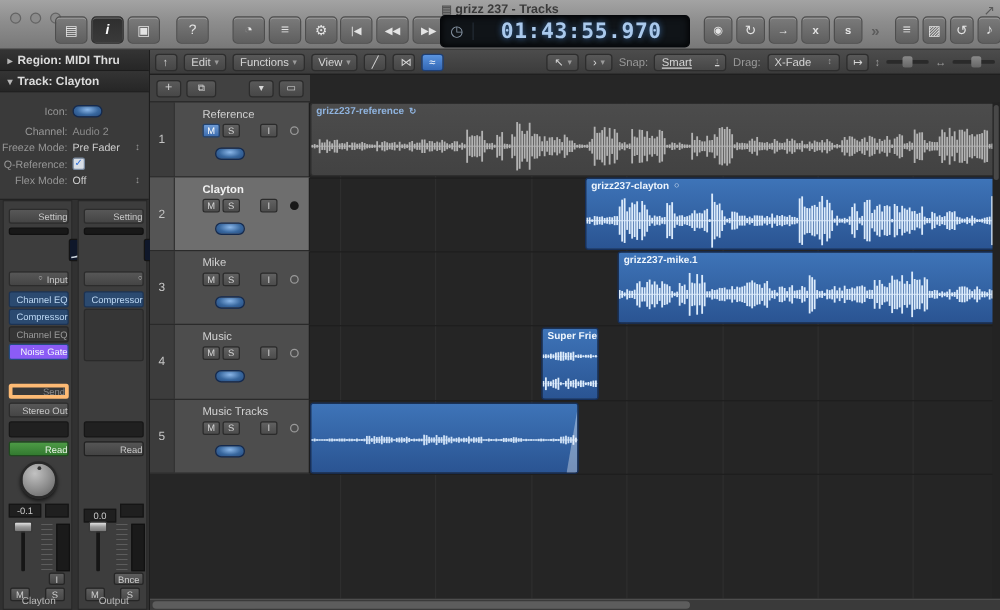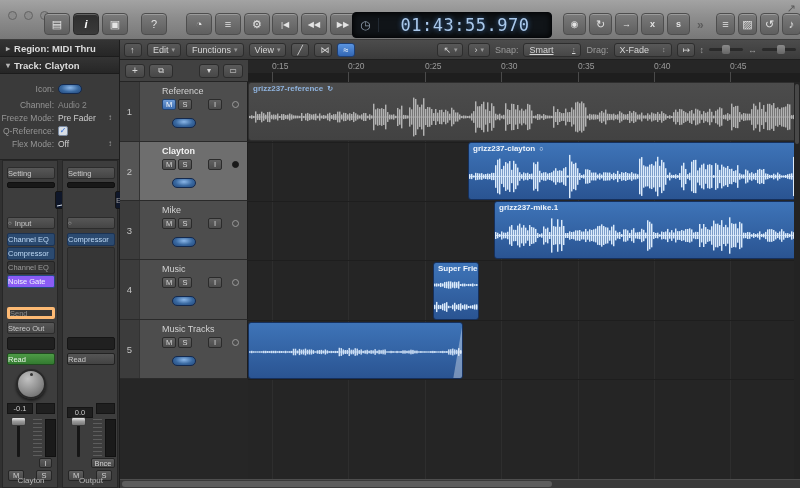--- a/index.html
+++ b/index.html
@@ -16,21 +16,21 @@
   .win-title .doc { font-size:9px; color:#555; }
   .tb-btn { height:22px; min-width:26px; padding:0 4px; border-radius:4px; border:1px solid #4e4e4e;
     background:linear-gradient(#7b7b7b,#5f5f5f); color:#e4e4e4; font-size:11px;
     display:flex; align-items:center; justify-content:center; box-shadow:inset 0 1px 0 rgba(255,255,255,.25); }
   .tb-btn.sel { background:linear-gradient(#2e2e2e,#3a3a3a); color:#fff; border-color:#2a2a2a; }
   .tb-group { display:flex; gap:3px; top:13px; }
   .rec { color:#c23b33; font-size:12px; }
   .lcd { left:352px; top:12px; width:200px; height:26px; background:#101418; border-radius:4px;
     border:1px solid #05070a; box-shadow:inset 0 0 6px #000; display:flex; align-items:center; }
   .lcd .clk { width:26px; text-align:center; color:#8a98a8; font-size:12px; border-right:1px solid #222a33; }
-  .lcd .time { flex:1; text-align:center; font-family:"DejaVu Sans Mono",monospace; font-weight:normal;
+  .lcd .time { flex:1; text-align:center; font-family:"DejaVu Sans Mono",monospace; font-weight:bold;
     font-size:17px; color:#aac9ec; text-shadow:0 0 5px #3d6ea8; letter-spacing:.5px; }
   .chev { color:#5c5c5c; font-size:12px; font-weight:bold; }
   .fullscreen-ic { right:4px; top:2px; color:#5a5a5a; font-size:11px; }
 
   
   .inspector { left:0; top:40px; width:120px; height:448px; background:#363636; border-right:1px solid #1d1d1d; }
   .insp-hrow { position:relative; height:17px; background:linear-gradient(#343434,#262626);
     border-bottom:1px solid #1c1c1c; color:#dcdcdc; font-size:9.5px; font-weight:bold;
     display:flex; align-items:center; padding-left:6px; gap:4px; }
   .insp-hrow .arr { font-size:8px; color:#b5b5b5; }
@@ -43,21 +43,21 @@
   .spk { width:24px; height:10px; border-radius:5px; border:1px solid #14294d;
     background:radial-gradient(ellipse at 50% 35%, #8ab6e8 0%, #39689f 55%, #24497c 100%); }
   .qcheck { width:10px; height:10px; background:#d8dee6; border:1px solid #7a8aa0; border-radius:2px;
     color:#2c6cd8; font-size:8px; display:flex; align-items:center; justify-content:center; }
 
   
   .strips { position:relative; height:328px; background:#313131; }
   .strip { position:absolute; top:0; width:56px; height:328px; background:#3d3d3d; border:1px solid #272727; }
   .strip.l { left:2px; } .strip.r { left:62px; }
   .s-el { position:absolute; left:4px; width:48px; border-radius:2px; font-size:7.5px;
-    display:flex; align-items:center; justify-content:flex-start; color:#c8c8c8; }
+    display:flex; align-items:center; justify-content:flex-end; color:#c8c8c8; }
   .s-btn { height:12px; background:linear-gradient(#575757,#454545); border:1px solid #2c2c2c; }
   .s-meter { height:6px; background:#181818; border:1px solid #101010; }
   .s-eq { height:18px; background:#0f172a; border:1px solid #141414;margin-left:48px; }
   .s-slot { height:13px; border:1px solid #252525; background:#353535; color:#9a9a9a; }
   .s-slot.blue { background:#2b4a70; color:#bdd8f4; border-color:#1c3look153; border-color:#1c3353; }
   .s-slot.active { background:#8b5cf6; color:#f2f7fd; border-color:#234a80; }
   .s-dim { color:#8b8b8b; background:#383838; border:3px solid #fdba74; height:12px; }
   .s-dark { height:13px; background:#202020; border:1px solid #161616; }
   .s-read { height:12px; border:1px solid #222; background:linear-gradient(#555,#434343); }
   .s-read.on { background:linear-gradient(#4d9b46,#337a30); color:#eaf5e8; border-color:#1f4a1e; }
@@ -138,20 +138,24 @@
 </style>
 </head>
 <body>
 
 <div class="app">
 
   <div class="titlebar abs">
     <div class="abs" style="left:8px;top:6px;">
       <span class="tl-dot"></span><span class="tl-dot"></span><span class="tl-dot"></span>
     </div>
+    <div class="win-title abs">
+      <span class="doc">▤</span>
+      <span>grizz 237 - Tracks</span>
+    </div>
     <span class="fullscreen-ic abs">↗</span>
 
     <div class="tb-group abs" style="left:44px;">
       <div class="tb-btn">
           <span>▤</span>
         </div>
       <div class="tb-btn sel">
           <span style="font-style:italic;font-weight:bold;">i</span>
         </div>
       <div class="tb-btn">
@@ -449,37 +453,20 @@
         </div>
       <div style="flex:1;"></div>
       <div class="hc-btn" style="font-size:8px;">
           <span>▾</span>
         </div>
       <div class="hc-btn" style="font-size:8px;">
           <span>▭</span>
         </div>
     </div>
 
-    <div class="ruler">
-      <div class="sub"></div>
-      <span class="tick-lbl" style="left:24px;">0:15</span>
-      <span class="tick-lbl" style="left:100px;">0:20</span>
-      <span class="tick-lbl" style="left:177px;">0:25</span>
-      <span class="tick-lbl" style="left:253px;">0:30</span>
-      <span class="tick-lbl" style="left:330px;">0:35</span>
-      <span class="tick-lbl" style="left:406px;">0:40</span>
-      <span class="tick-lbl" style="left:482px;">0:45</span>
-      <span class="tick-line" style="left:24px;"></span>
-        <span class="tick-line" style="left:100px;"></span>
-      <span class="tick-line" style="left:177px;"></span>
-        <span class="tick-line" style="left:253px;"></span>
-      <span class="tick-line" style="left:330px;"></span>
-        <span class="tick-line" style="left:406px;"></span>
-      <span class="tick-line" style="left:482px;"></span>
-    </div>
 
     <div class="rows">
 
       <div class="thdr" style="top:0;height:60px;">
         <div class="tnum">1</div>
         <div class="tname">Reference</div>
         <div class="tbtns">
             <span class="tsm on">
               <span>M</span>
             </span>

